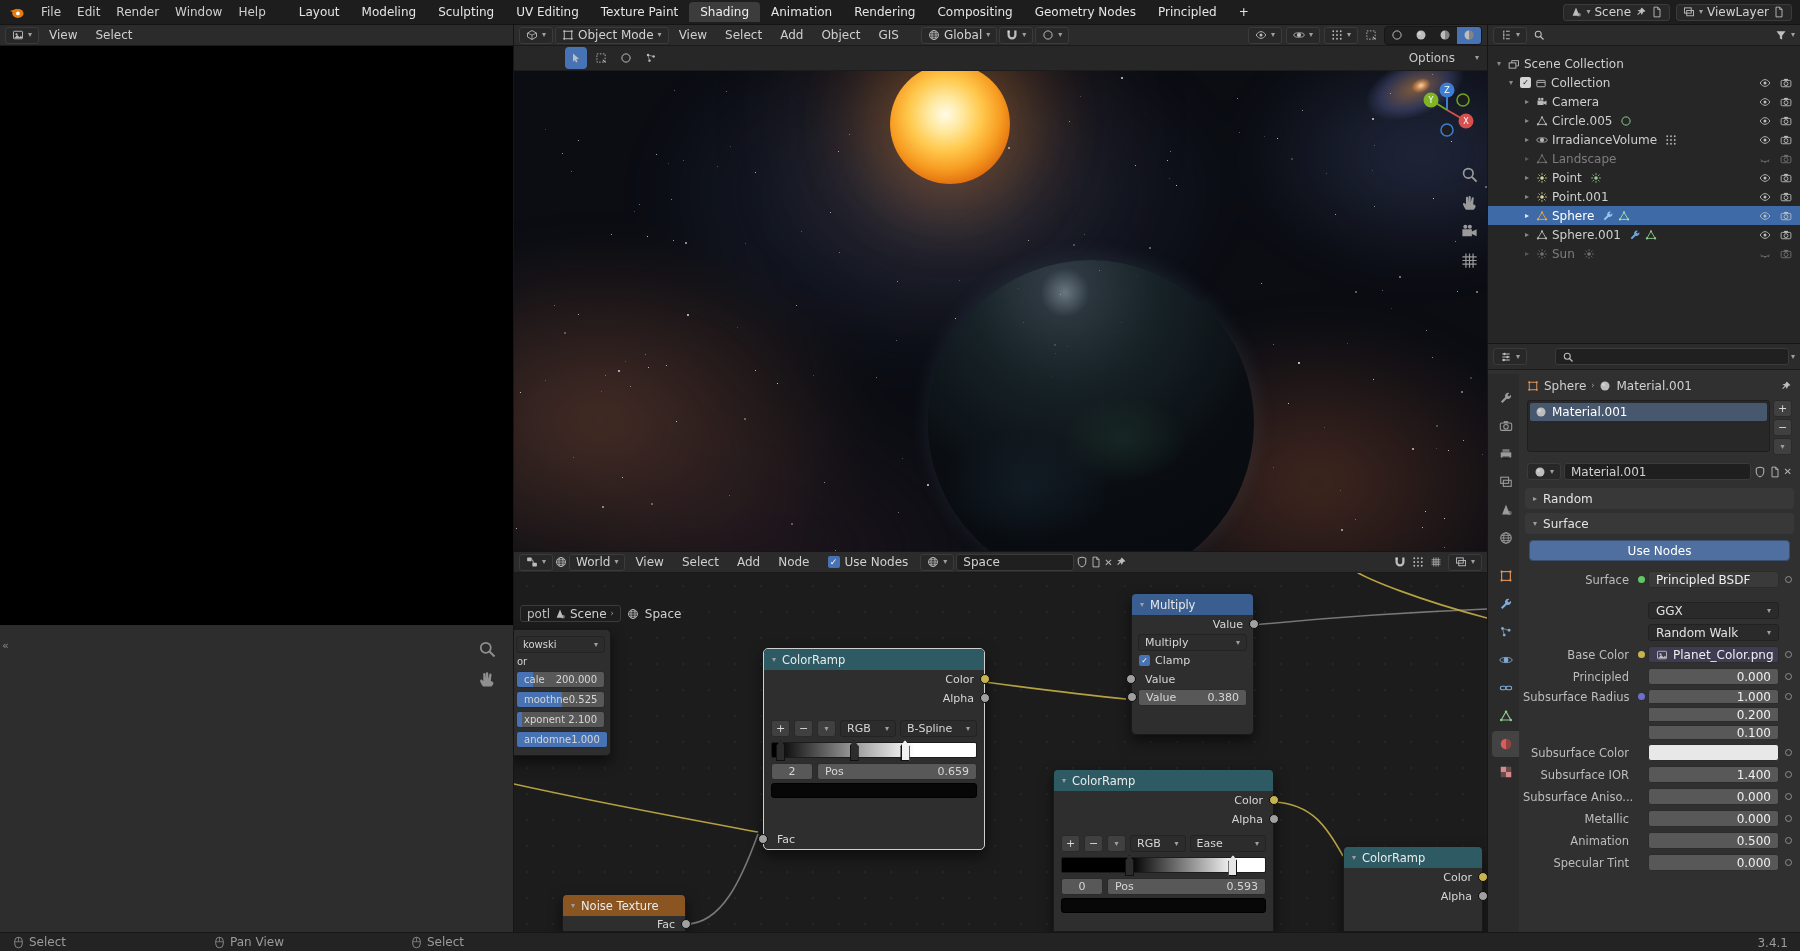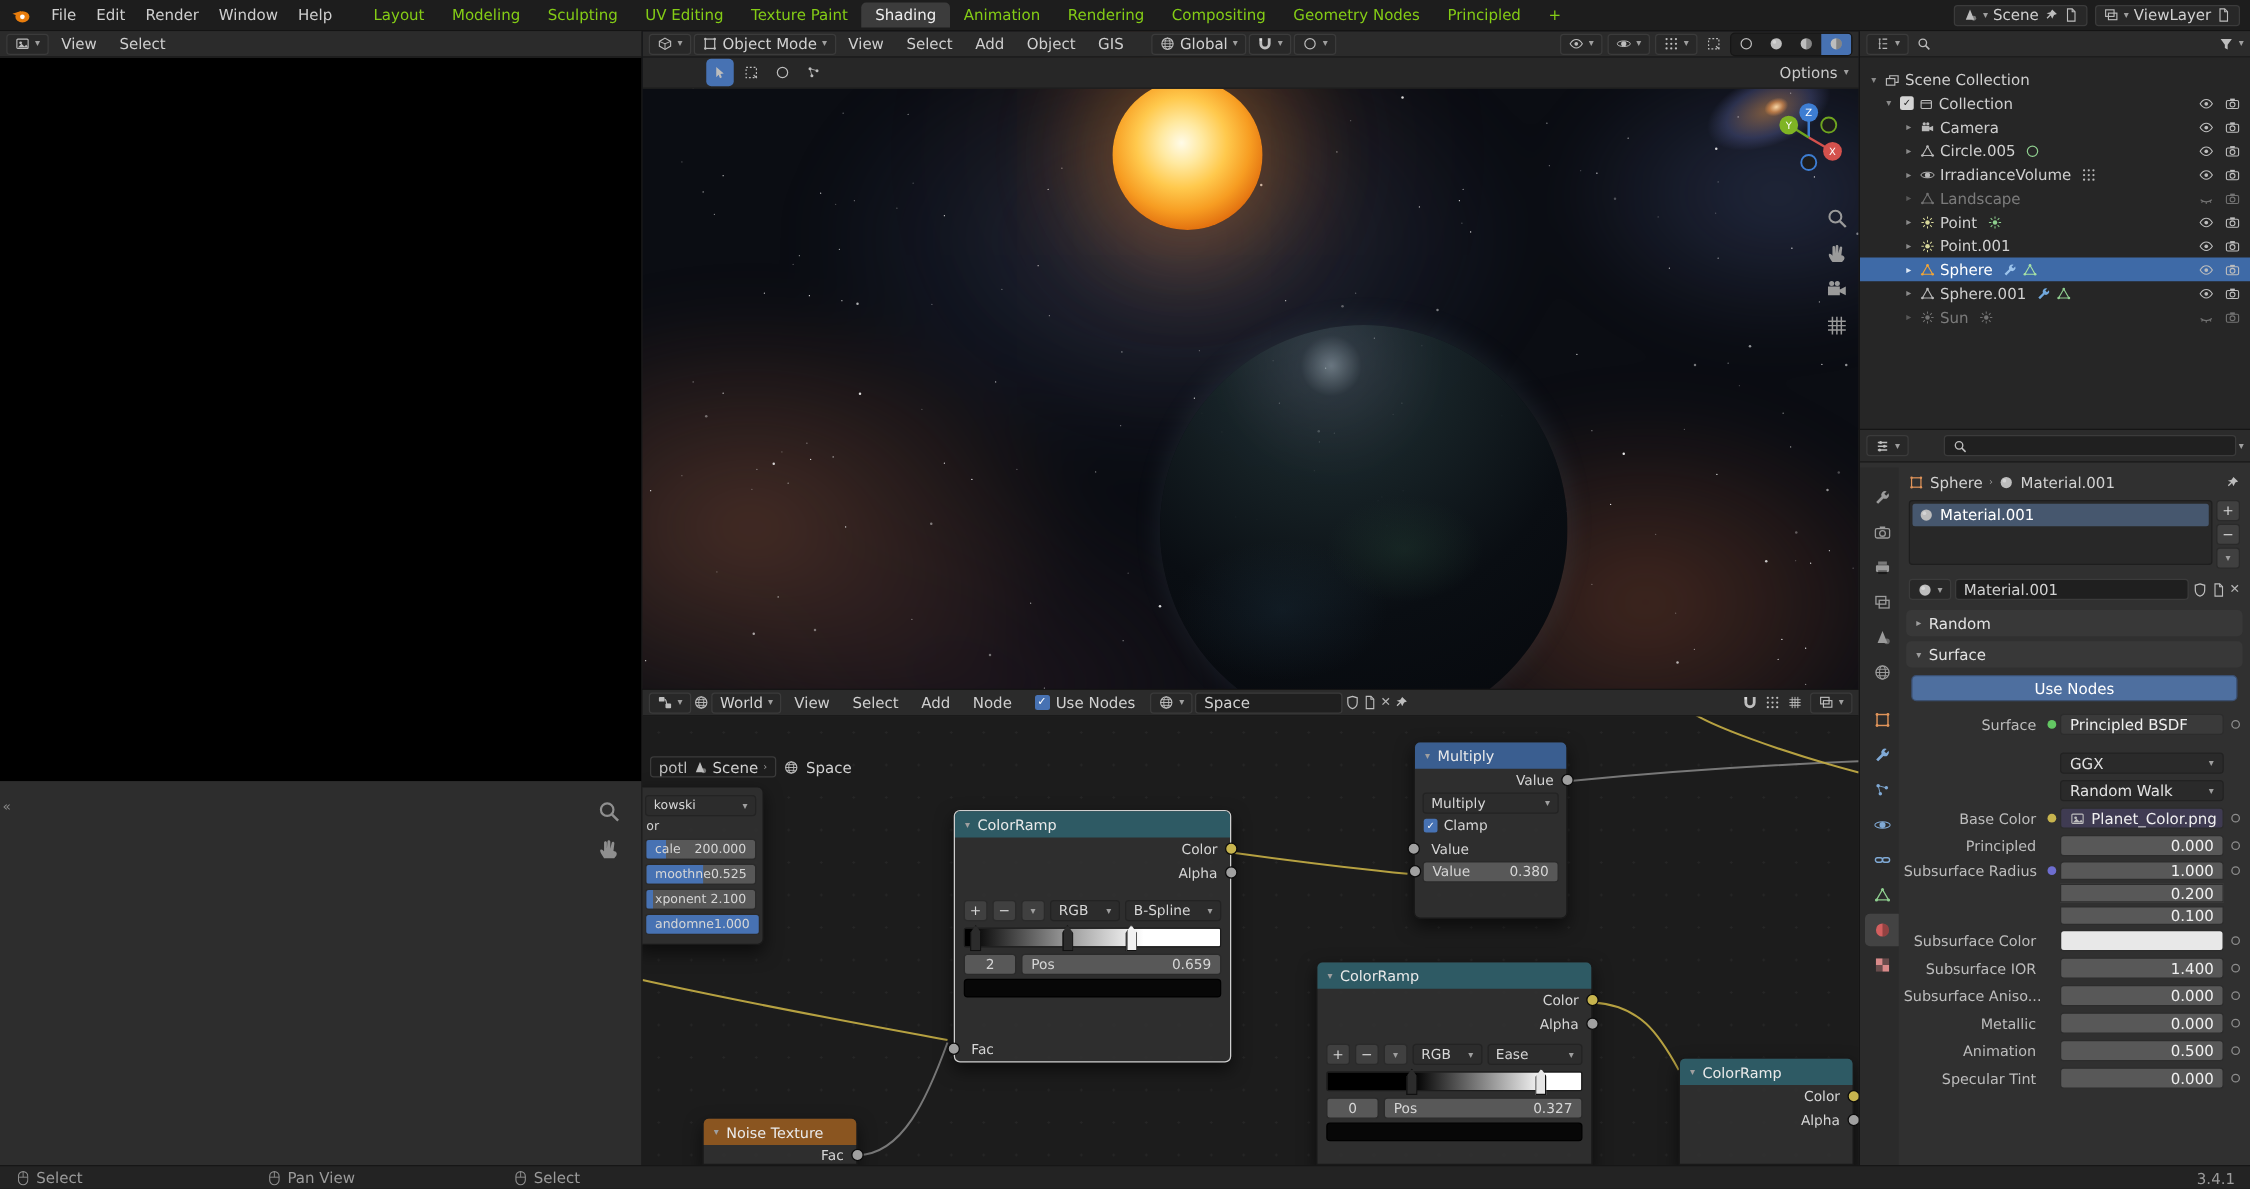--- a/index.html
+++ b/index.html
@@ -7,21 +7,21 @@
 svg{display:block;}
 .ic{width:14px;height:14px;flex:0 0 auto;color:#bdbdbd;}
 .ic12{width:12px;height:12px;flex:0 0 auto;color:#bdbdbd;}
 .chev{font-size:8px;color:#9f9f9f;line-height:1;}
 .menu{padding:2px 8px;border-radius:3px;color:#cfcfcf;white-space:nowrap;}
 .ehdr{height:21px;background:#2b2b2b;display:flex;align-items:center;padding:0 5px;gap:2px;border-bottom:1px solid #1a1a1a;position:relative;z-index:6;}
 .chip{background:#282828;border:1px solid #3b3b3b;border-radius:3px;height:17px;display:flex;align-items:center;gap:4px;padding:0 6px;white-space:nowrap;}
 .editor{position:absolute;}
 
 #topbar{position:absolute;left:0;top:0;width:1800px;height:25px;background:#1d1d1d;display:flex;align-items:center;border-bottom:1px solid #141414;}
-.wtab{padding:3px 11px;border-radius:4px 4px 0 0;color:#84cc16;white-space:nowrap;font-size:12px;}
+.wtab{padding:3px 11px;border-radius:4px 4px 0 0;color:#e5e5e5;white-space:nowrap;font-size:12px;}
 .wtab.active{background:#3c3c3c;color:#efefef;}
 #topbar .right{margin-left:auto;display:flex;align-items:center;gap:6px;padding-right:8px;}
 
 .node{position:absolute;background:rgba(48,48,48,.97);border:1px solid #191919;border-radius:5px;font-size:11px;color:#d6d6d6;box-shadow:0 6px 14px rgba(0,0,0,.55);z-index:2;display:flex;flex-direction:column;}
 .node .hd{height:21px;display:flex;align-items:center;gap:6px;padding:0 8px;border-radius:4px 4px 0 0;color:#eaeaea;font-size:11.5px;flex:0 0 auto;}
 .nrow{position:relative;height:19px;display:flex;align-items:center;padding:0 10px;flex:0 0 auto;}
 .nrow.out{justify-content:flex-end;}
 .sock{position:absolute;width:10px;height:10px;border-radius:50%;border:1.5px solid #0b0b0b;top:4px;}
 .sy{background:#c7b44e;} .sg{background:#a0a0a0;}
 .nbtn{background:#404040;border:1px solid #2a2a2a;border-radius:3px;height:17px;min-width:19px;display:flex;align-items:center;justify-content:center;color:#d8d8d8;font-size:11px;}
@@ -649,21 +649,21 @@
     <div class="vbtn">
         <svg class="ic12">
           <use href="#i-circle"></use>
         </svg>
       </div>
     <div class="vbtn">
         <svg class="ic12">
           <use href="#i-dots3"></use>
         </svg>
       </div>
-    <div style="margin-left:auto;display:flex;align-items:center;gap:5px">
+    <div style="margin-left:auto;display:flex;align-items:center;gap:20px">
       <span style="color:#c9c9c9">Options</span>
       <span class="chev">▾</span>
     </div>
   </div>
 </div>
 
 <div class="editor" id="nd" style="left:514px;top:552px;width:973px;height:380px;background:#1c1c1c;overflow:hidden">
   <div class="ehdr" style="background:#2b2b2b">
     <div class="chip">
       <svg class="ic12">
@@ -898,21 +898,21 @@
       <div class="ramp" style="background:linear-gradient(90deg,#000 0%,#000 34%,#fff 86%)">
         <div class="mark active" style="left:31%;background:#2c2c2c"></div>
         <div class="mark lite" style="left:82%"></div>
       </div>
       <div class="btnrow" style="margin-top:3px">
         <div class="nfield" style="width:42px;justify-content:center">
             <span>0</span>
           </div>
         <div class="nfield" style="flex:1">
             <span>Pos</span>
-            <span>0.327</span>
+            <span>0.593</span>
           </div>
       </div>
       <div class="swatch"></div>
     </div>
 
     <div class="node" style="left:829px;top:273px;width:140px;height:86px;border-radius:5px 5px 0 0">
       <div class="hd" style="background:#2e5a64">
           <span class="chev">▾</span>
           <span>ColorRamp</span>
         </div>

